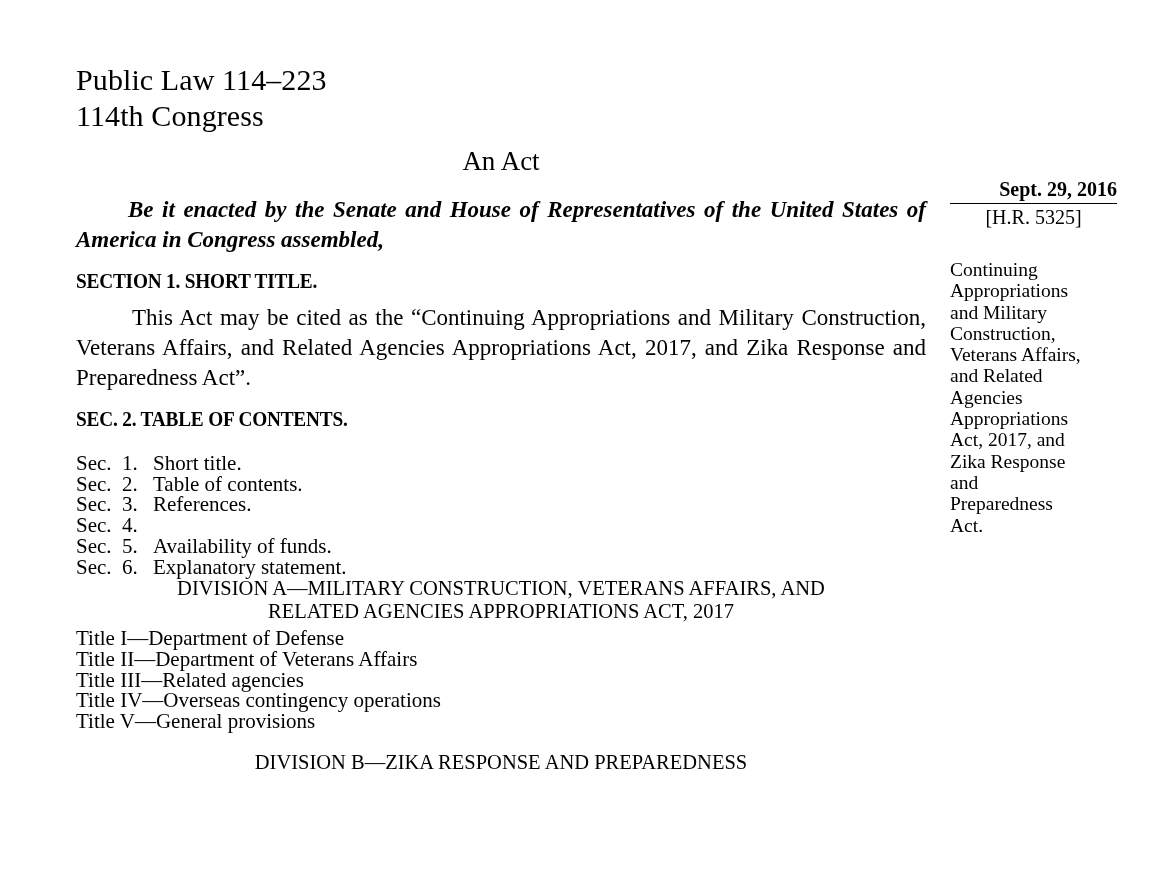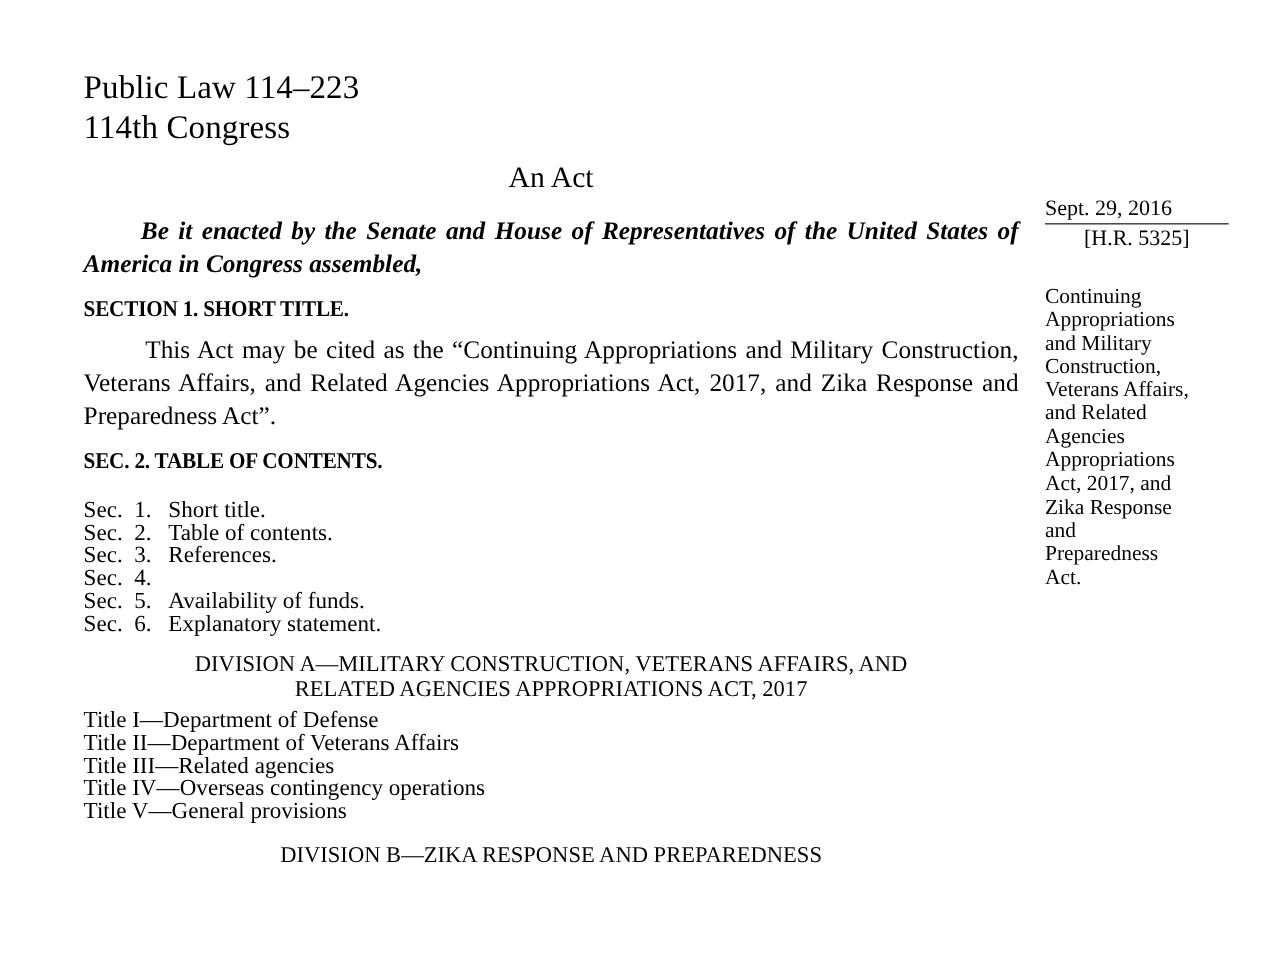--- a/index.html
+++ b/index.html
@@ -96,21 +96,20 @@
   }
   .toc-sec   { width: 46px; }
   .toc-num   { width: 31px; }
   .toc-label { }
 
   
   .division {
     text-align: center;
     font-size: 20.5px;
     line-height: 23px;
-    margin-top: 16px;
     padding-left: 30px;
     padding-right: 30px;
   }
   .division .l2 { display: block; text-align: center; }
 
   .title-list {
     font-size: 21px;
     line-height: 20.7px;
     margin-top: 5px;
   }
@@ -123,25 +122,26 @@
     position: absolute;
     left: 950px;
     top: 0;
     width: 190px;
   }
   .note-date-block {
     margin-top: 178px;
     width: 167px;
   }
   .note-date {
-    text-align: left;
+    text-align: right;
     font-size: 20px;
     line-height: 23px;
     padding-bottom: 2px;
     border-bottom: 1.3px solid #000;
+    font-weight: bold;
   }
   .note-bill {
     text-align: center;
     font-size: 20px;
     line-height: 23px;
     padding-top: 2px;
   }
   .note-body {
     margin-top: 30px;
     font-size: 19.5px;

